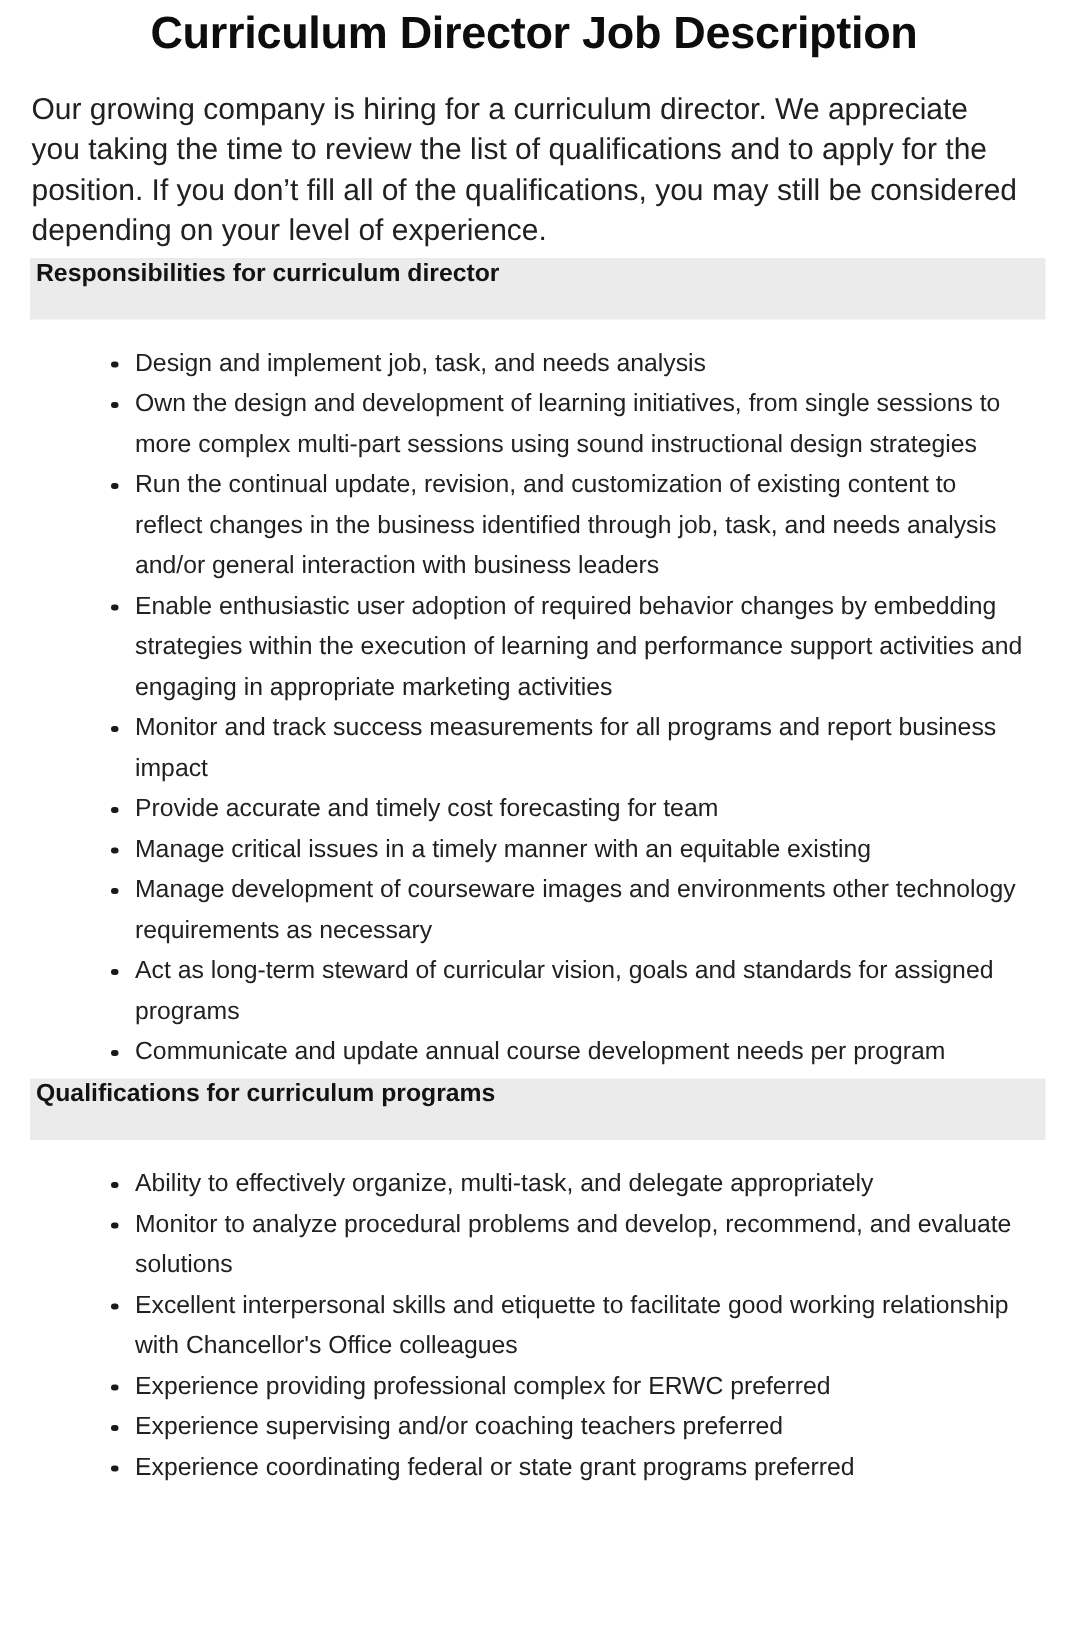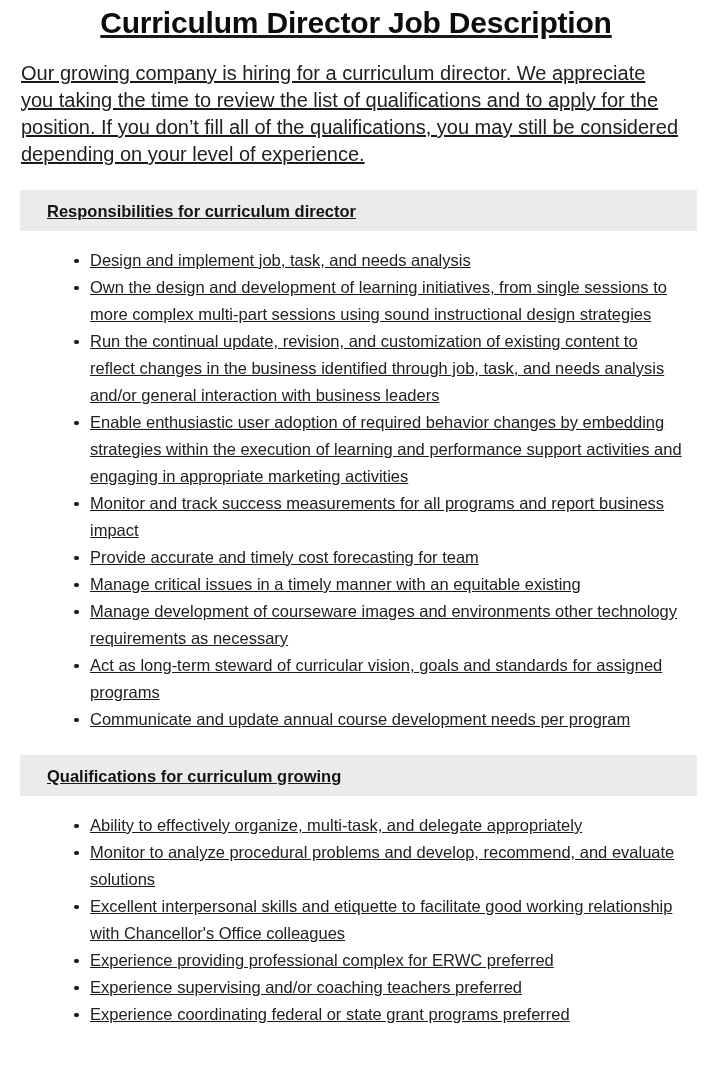--- a/index.html
+++ b/index.html
@@ -14,21 +14,20 @@
     overflow: hidden;
     font-family: "Liberation Sans", "DejaVu Sans", sans-serif;
     color: #1a1a1a;
     -webkit-font-smoothing: antialiased;
   }
 
   .page {
     width: 712px;
     box-sizing: border-box;
     padding: 0;
-    text-decoration: underline;
   }
 
   
   .doc-title {
     margin: 0;
     padding: 2px 20px 0 20px;
     text-align: center;
     font-size: 30px;
     line-height: 42px;
     font-weight: 700;
@@ -41,29 +40,28 @@
     margin: 16px 0 0 0;
     padding: 0 29px 0 21px;
     font-size: 20px;
     line-height: 27px;
     color: #212121;
     font-weight: 400;
   }
 
   
   .section-band {
-    margin: 22px 0 0 0;
+    margin: 4px 0 0 0;
     background: #ebebeb;
     height: 41px;
     width: 677px;
     margin-left: 20px;
     display: flex;
-    align-items: center;
     box-sizing: border-box;
-    padding-left: 27px;
+    padding-left: 4px;
   }
   .section-band .section-title {
     font-size: 16.5px;
     font-weight: 600;
     color: #131313;
     line-height: 20px;
   }
 
   
   ul.bullets {
@@ -124,21 +122,21 @@
       <li>Provide accurate and timely cost forecasting for team</li>
       <li>Manage critical issues in a timely manner with an equitable existing</li>
       <li>Manage development of courseware images and environments other technology requirements as necessary</li>
       <li>Act as long-term steward of curricular vision, goals and standards for assigned programs</li>
       <li>Communicate and update annual course development needs per program</li>
     </ul>
   </div>
 
   <div class="section-block">
     <div class="section-band">
-      <span class="section-title">Qualifications for curriculum growing</span>
+      <span class="section-title">Qualifications for curriculum programs</span>
     </div>
     <ul class="bullets qual-list">
       <li>Ability to effectively organize, multi-task, and delegate appropriately</li>
       <li>Monitor to analyze procedural problems and develop, recommend, and evaluate solutions</li>
       <li>Excellent interpersonal skills and etiquette to facilitate good working relationship with Chancellor's Office colleagues</li>
       <li>Experience providing professional complex for ERWC preferred</li>
       <li>Experience supervising and/or coaching teachers preferred</li>
       <li>Experience coordinating federal or state grant programs preferred</li>
     </ul>
   </div>

